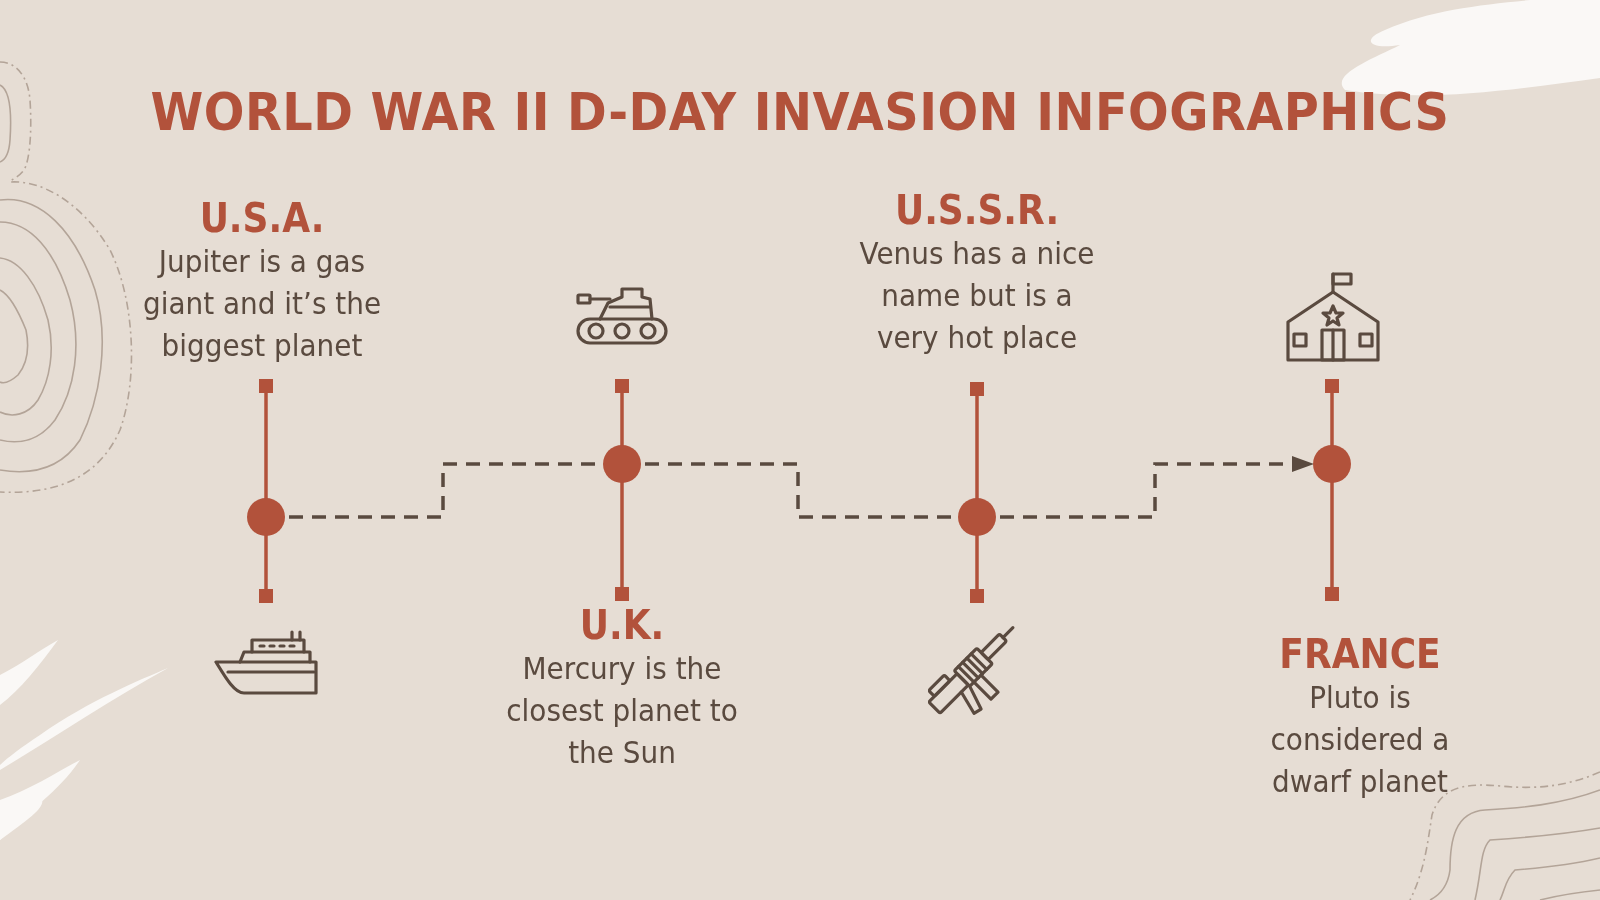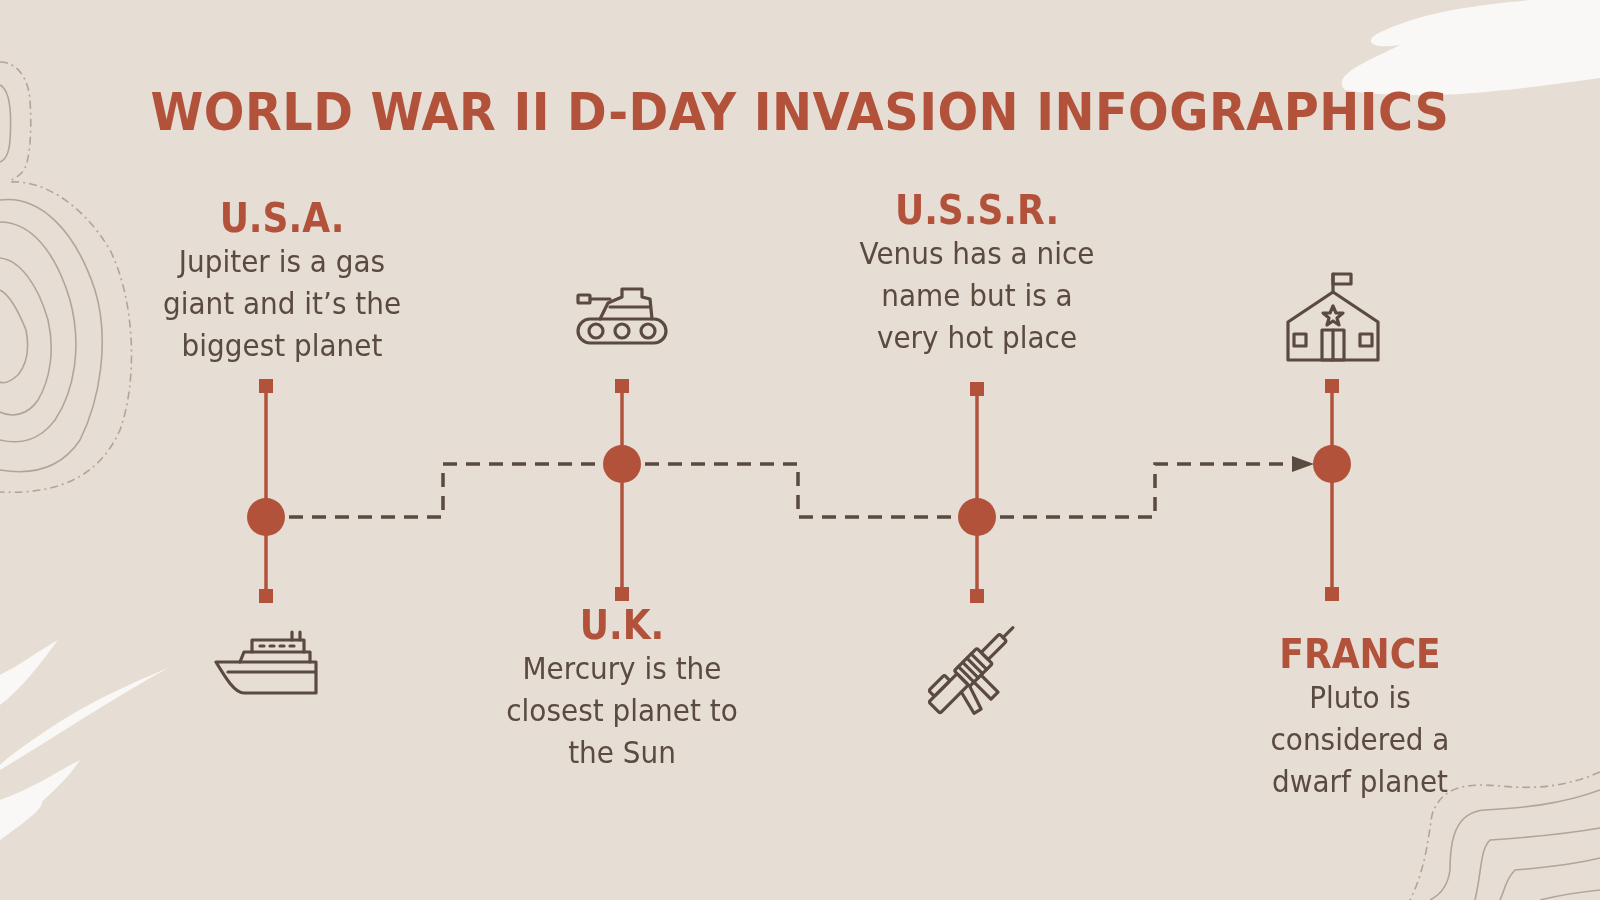--- a/index.html
+++ b/index.html
@@ -92,21 +92,21 @@
     <circle cx="977" cy="517" r="19" stroke="none"></circle>
   </g>
   <g stroke="#b2523b" fill="#b2523b">
     <line x1="1332" y1="386" x2="1332" y2="594" stroke-width="3.5"></line>
     <rect x="1325" y="379" width="14" height="14" stroke="none"></rect>
     <rect x="1325" y="587" width="14" height="14" stroke="none"></rect>
     <circle cx="1332" cy="464" r="19" stroke="none"></circle>
   </g>
 </svg>
 
-<div class="block" style="left:132px; top:195px;">
+<div class="block" style="left:112px; top:195px;">
   <div class="country">U.S.A.</div>
   <div class="desc">Jupiter is a gas</div>
   <div class="desc">giant and it’s the</div>
   <div class="desc">biggest planet</div>
 </div>
 
 <div class="block" style="left:472px; top:602px;">
   <div class="country">U.K.</div>
   <div class="desc">Mercury is the</div>
   <div class="desc">closest planet to</div>

